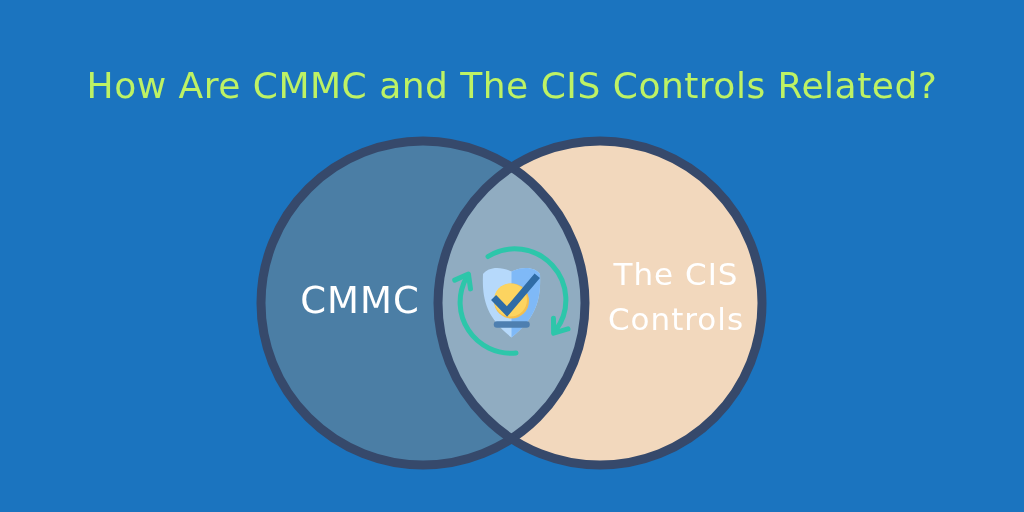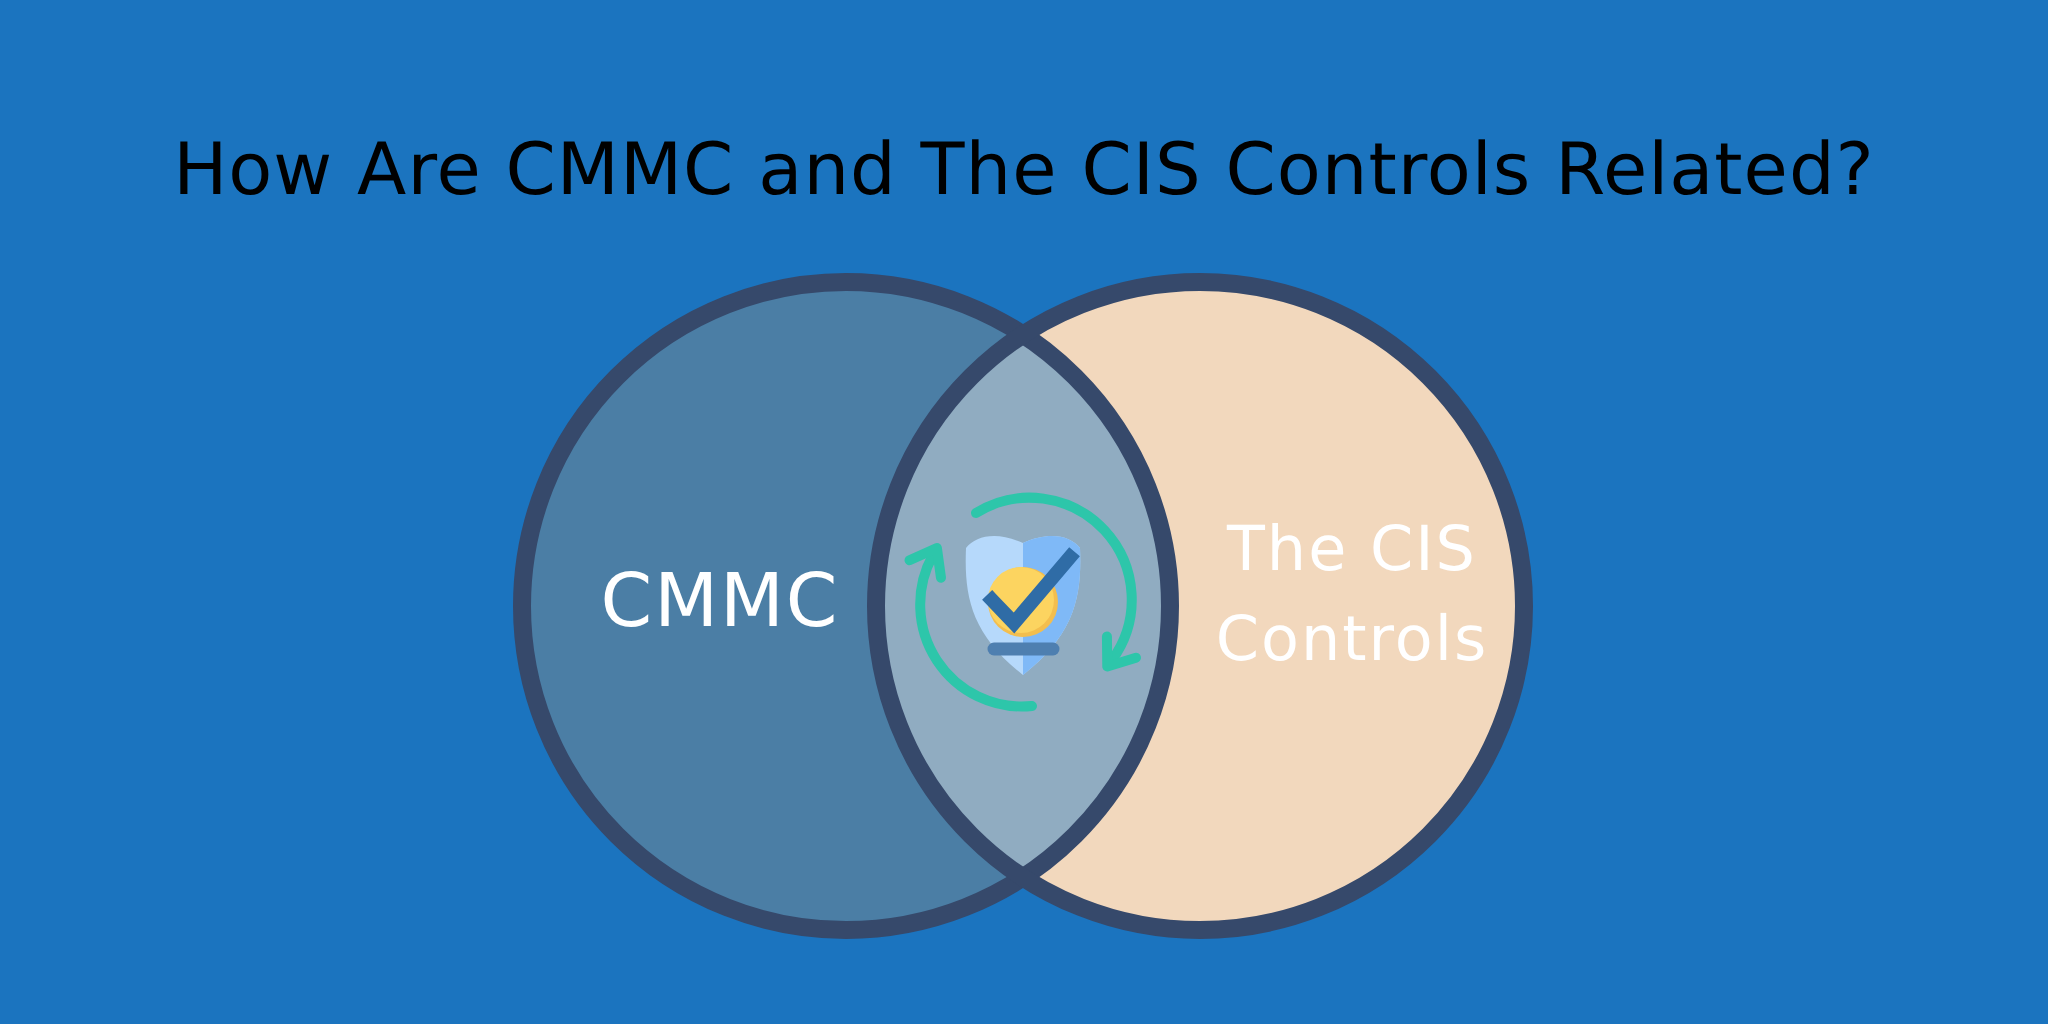--- a/index.html
+++ b/index.html
@@ -14,21 +14,21 @@
   .title {
     position: absolute;
     left: 0; right: 0;
     top: 68px;
     margin: 0;
     text-align: center;
     font-size: 36px;
     font-weight: 500;
     letter-spacing: 0.5px;
     line-height: 1;
-    color: #000000;
+    color: #bef264;
   }
   .venn-svg { position: absolute; left: 0; top: 0; }
   .ring { fill: none; stroke: #36496B; stroke-width: 9; }
   .circle-label {
     fill: #FFFFFF;
     font-family: "DejaVu Sans", sans-serif;
     letter-spacing: 1px;
   }
   .sync-arc { fill: none; stroke-width: 5; stroke-linecap: round; }
   .arrowhead-path { fill: none; stroke: #2DC6AA; stroke-width: 5; stroke-linecap: round; stroke-linejoin: round; }

